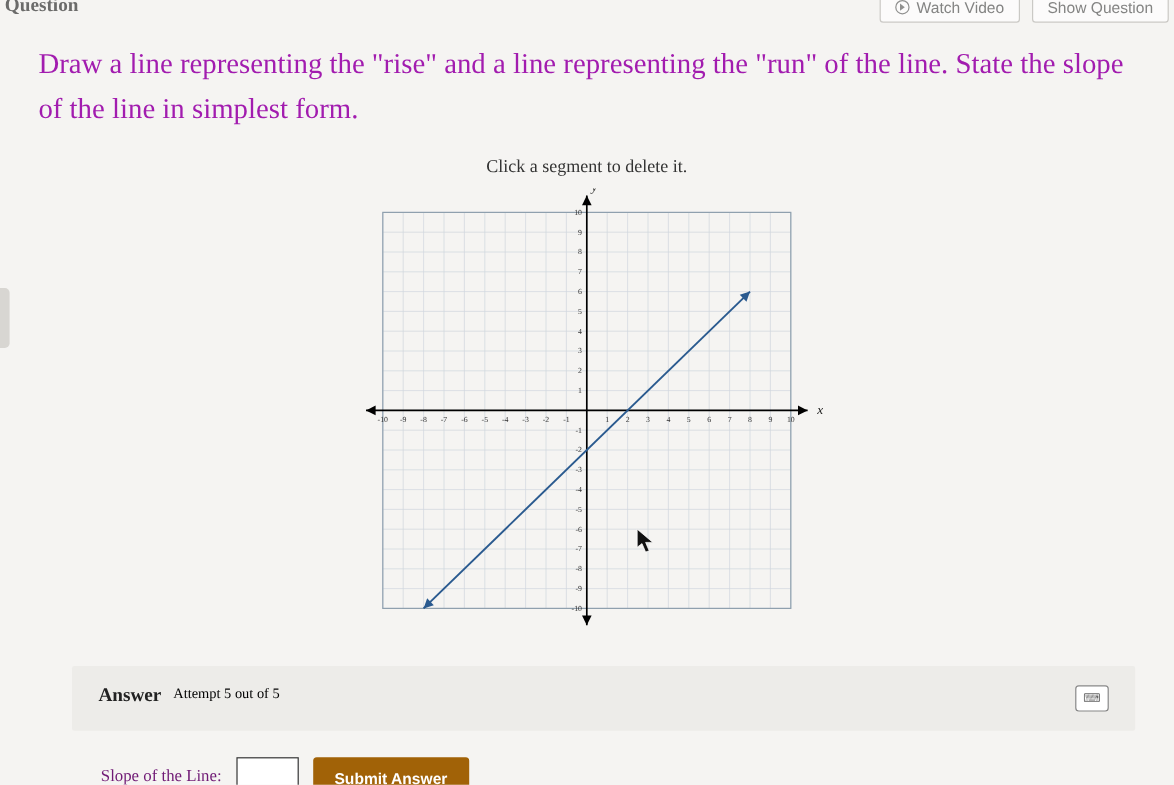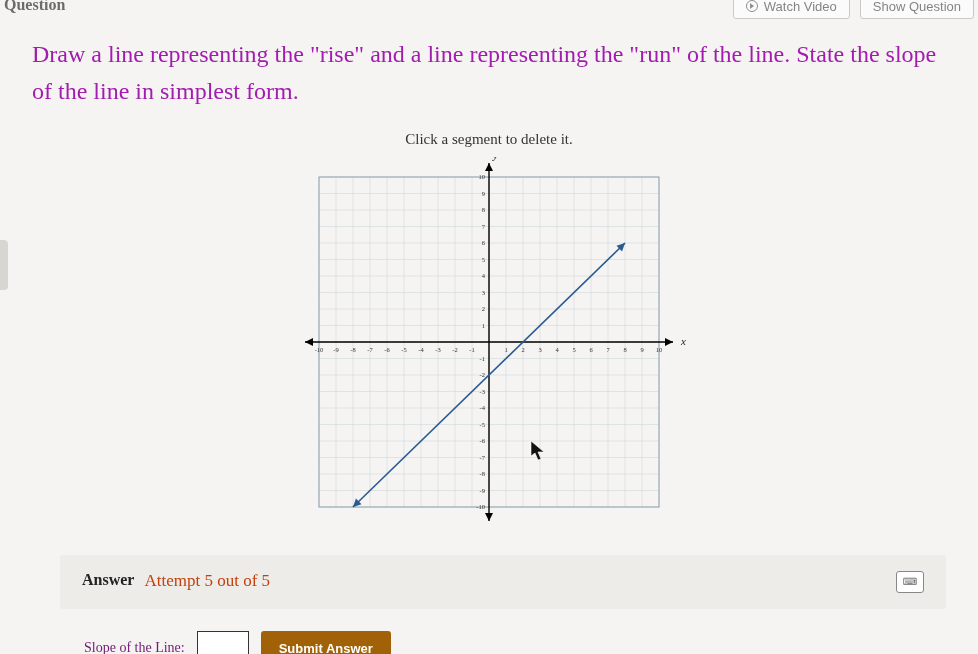--- a/index.html
+++ b/index.html
@@ -9,21 +9,21 @@
 .top-buttons{display:flex;gap:10px;margin-top:-6px}
 .btn-outline{border:1px solid #b9b7b3;background:#fff;padding:4px 12px;font-size:13px;color:#555;border-radius:3px;display:flex;align-items:center;gap:6px;opacity:.7}
 .btn-outline .ic{width:12px;height:12px;border:1.5px solid #666;border-radius:50%;display:flex;align-items:center;justify-content:center}
 .btn-outline .tri{width:0;height:0;border-left:4px solid #666;border-top:3px solid transparent;border-bottom:3px solid transparent;margin-left:1px}
 .prompt{padding:18px 32px 8px 32px;font-size:24px;color:#a21caf;line-height:1.55}
 .instr{text-align:center;font-size:15px;color:#333;margin-top:10px;line-height:1.5}
 .graph-wrap{display:flex;justify-content:center;margin-top:6px}
 svg.graph{width:460px;height:380px}
 .answer-bar{background:#edece9;margin:18px 32px 0 60px;padding:16px 22px;display:flex;align-items:flex-start;gap:10px;border-radius:2px}
 .answer-bar .ans{font-weight:bold;font-size:16px;color:#222}
-.answer-bar .attempt{font-size:17px;color:#c2410c}
+.answer-bar .attempt{font-size:12px;color:#000000}
 .kbd-icon{margin-left:auto;width:28px;height:22px;border:1.5px solid #888;border-radius:3px;display:flex;align-items:center;justify-content:center;font-size:10px;color:#666;background:#fff}
 .slope-row{display:flex;align-items:center;gap:12px;margin:22px 0 0 84px}
 .slope-row .lbl{font-size:14px;color:#701a75}
 .slope-row input{width:52px;height:34px;border:1.5px solid #333;background:#fff;font-size:15px;text-align:center}
 .submit{background:#a16207;color:#fff;border:none;padding:10px 18px;font-size:13px;font-weight:bold;border-radius:3px}
 .cursor{position:absolute;left:530px;top:440px;pointer-events:none}
 .side-tab{position:absolute;left:0;top:240px;width:8px;height:50px;background:#d8d6d2;border-radius:0 4px 4px 0}
 </style>
 </head>
 <body>

